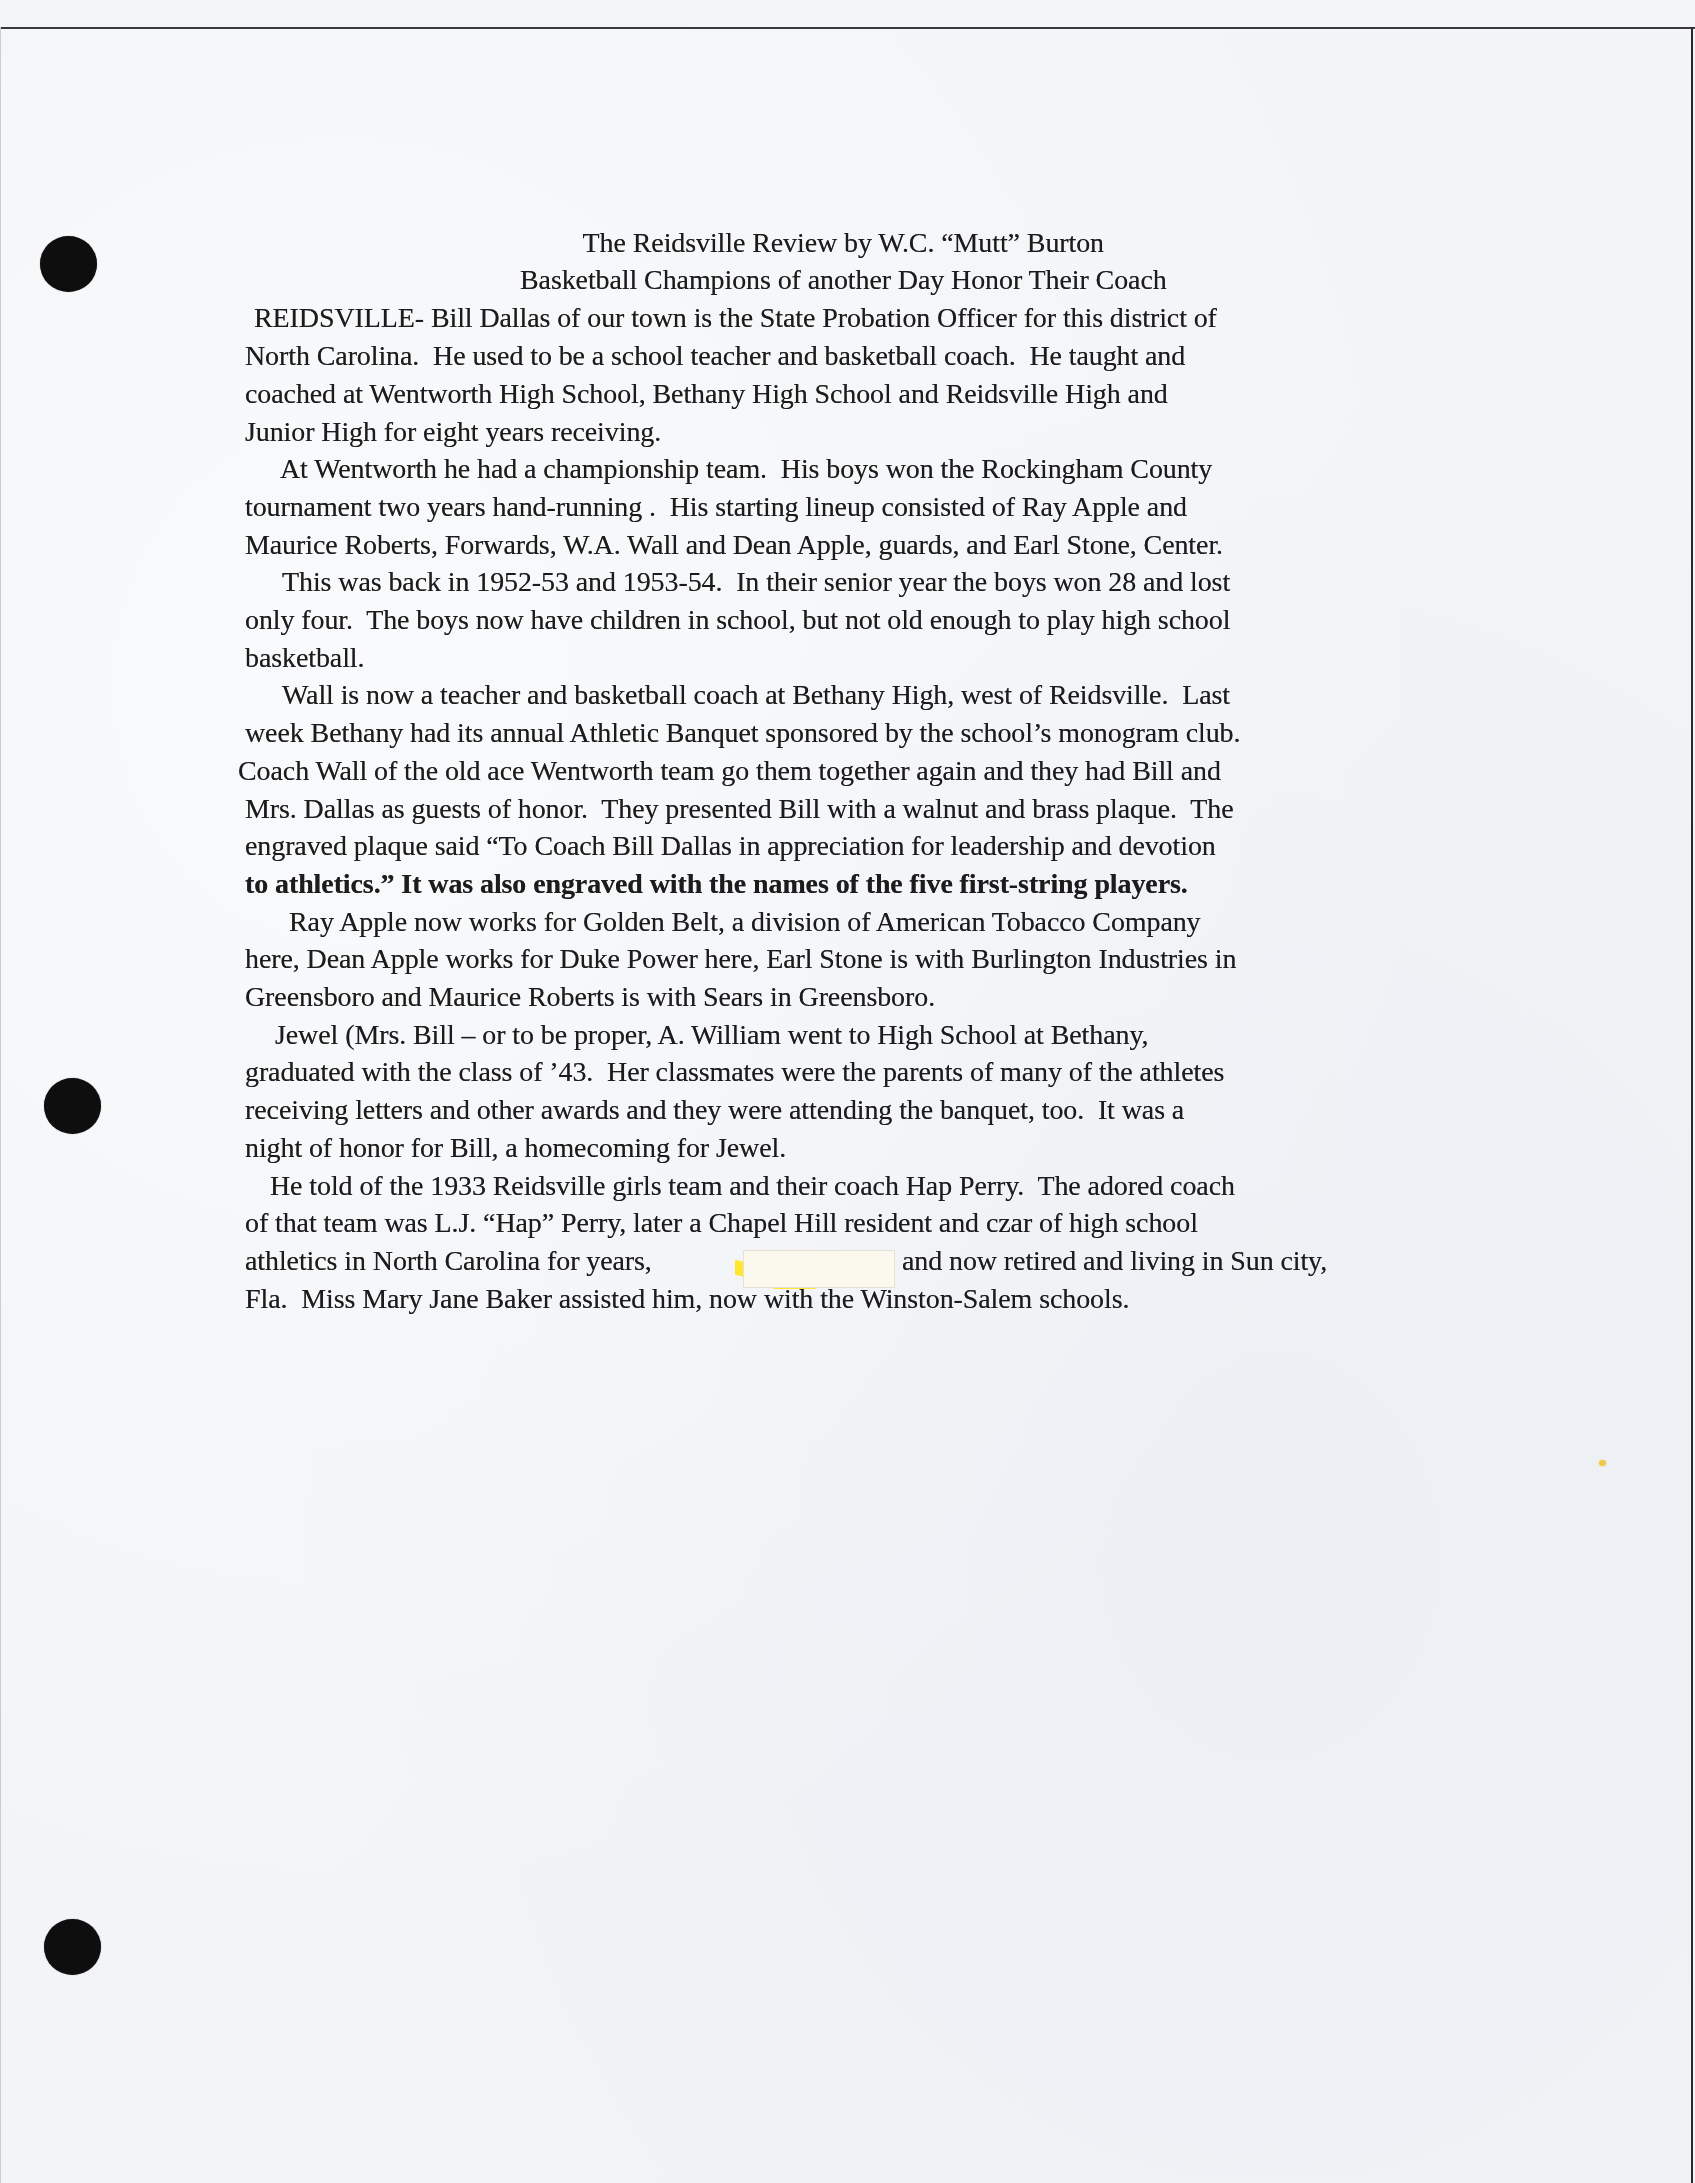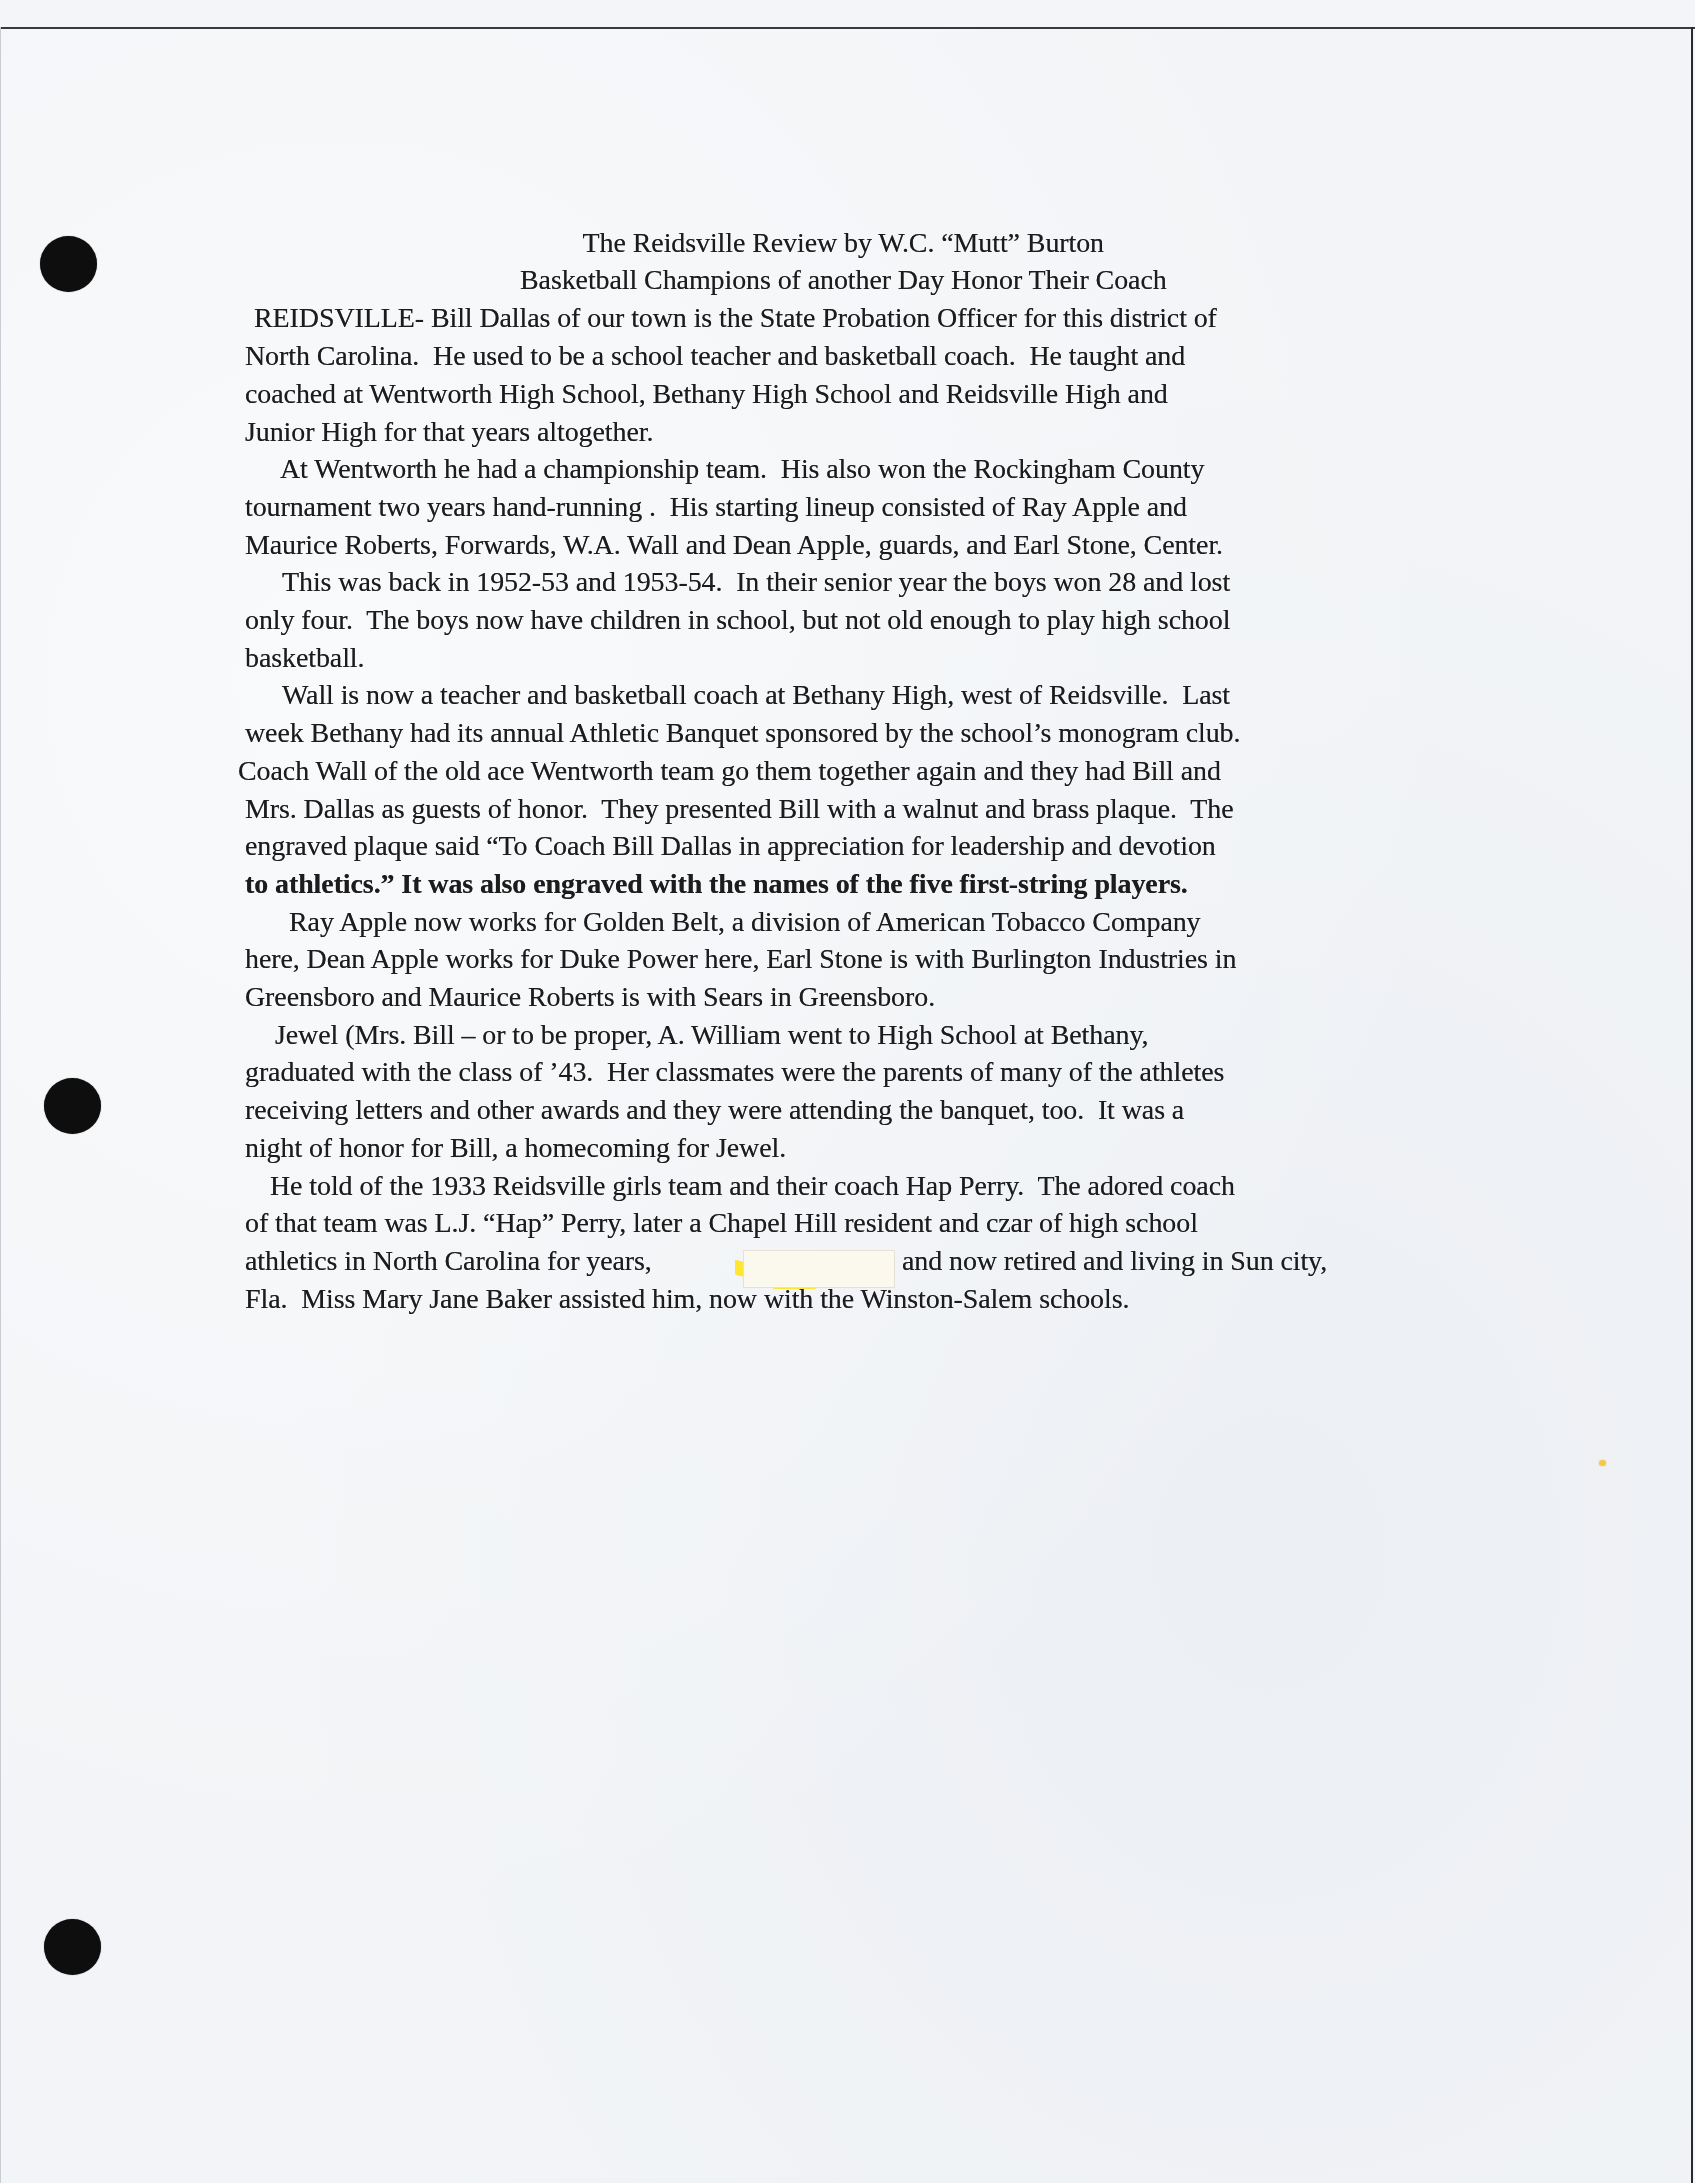--- a/index.html
+++ b/index.html
@@ -89,22 +89,22 @@
       <div class="hole" style="left: 44px; top: 1892px;"></div>
     </div>
 
   <div class="line center" id="title-line" style="top: 202px; left: -4.2px;">The Reidsville Review by W.C. “Mutt” Burton</div>
   <div class="line center" id="subtitle-line" style="top: 239px; left: -4.2px;">Basketball Champions of another Day Honor Their Coach</div>
 
   <div id="body-lines">
       <div class="line" style="left: 254px; top: 277px;">REIDSVILLE- Bill Dallas of our town is the State Probation Officer for this district of</div>
       <div class="line" style="left: 245px; top: 315px;">North Carolina.  He used to be a school teacher and basketball coach.  He taught and</div>
       <div class="line" style="left: 245px; top: 353px; text-align: right;">coached at Wentworth High School, Bethany High School and Reidsville High and</div>
-      <div class="line" style="left: 245px; top: 391px;">Junior High for that years altogether.</div>
-      <div class="line" style="left: 280px; top: 428px;">At Wentworth he had a championship team.  His also won the Rockingham County</div>
+      <div class="line" style="left: 245px; top: 391px;">Junior High for eight years receiving.</div>
+      <div class="line" style="left: 280px; top: 428px;">At Wentworth he had a championship team.  His boys won the Rockingham County</div>
       <div class="line" style="left: 245px; top: 466px;">tournament two years hand-running .  His starting lineup consisted of Ray Apple and</div>
       <div class="line" style="left: 245px; top: 504px;">Maurice Roberts, Forwards, W.A. Wall and Dean Apple, guards, and Earl Stone, Center.</div>
       <div class="line" style="left: 282px; top: 541px;">This was back in 1952-53 and 1953-54.  In their senior year the boys won 28 and lost</div>
       <div class="line" style="left: 245px; top: 579px;">only four.  The boys now have children in school, but not old enough to play high school</div>
       <div class="line" style="left: 245px; top: 617px;">basketball.</div>
       <div class="line" style="left: 282px; top: 654px;">Wall is now a teacher and basketball coach at Bethany High, west of Reidsville.  Last</div>
       <div class="line" style="left: 245px; top: 692px;">week Bethany had its annual Athletic Banquet sponsored by the school’s monogram club.</div>
       <div class="line" style="left: 238px; top: 730px;">Coach Wall of the old ace Wentworth team go them together again and they had Bill and</div>
       <div class="line" style="left: 245px; top: 768px;">Mrs. Dallas as guests of honor.  They presented Bill with a walnut and brass plaque.  The</div>
       <div class="line" style="left: 245px; top: 805px;">engraved plaque said “To Coach Bill Dallas in appreciation for leadership and devotion</div>

